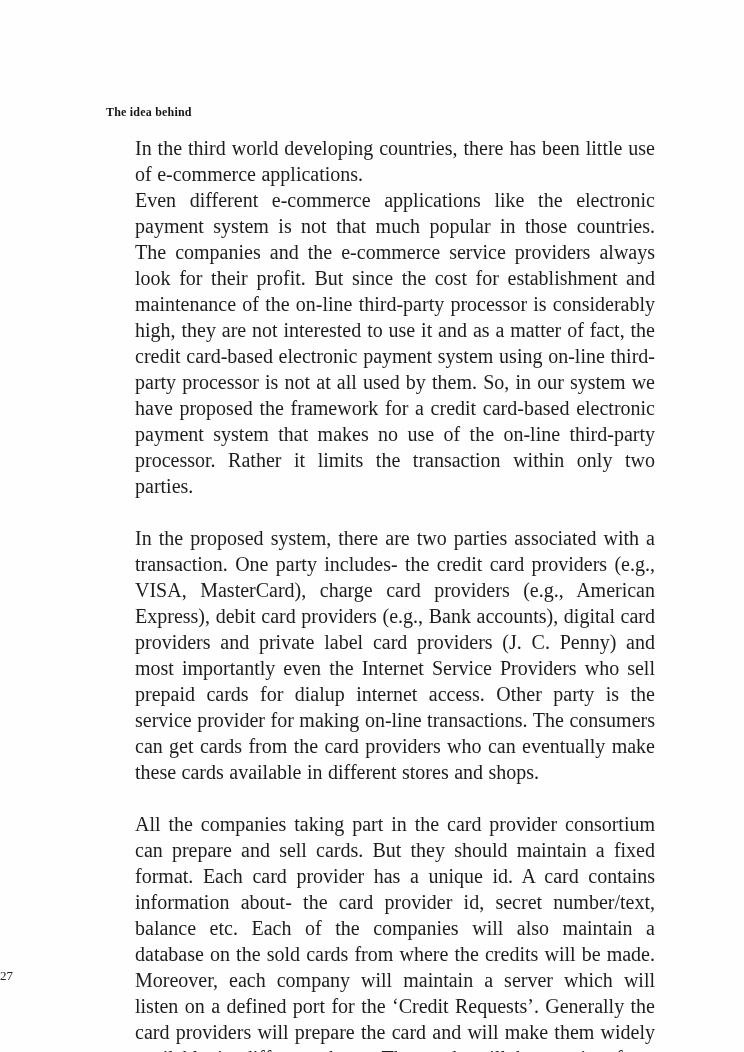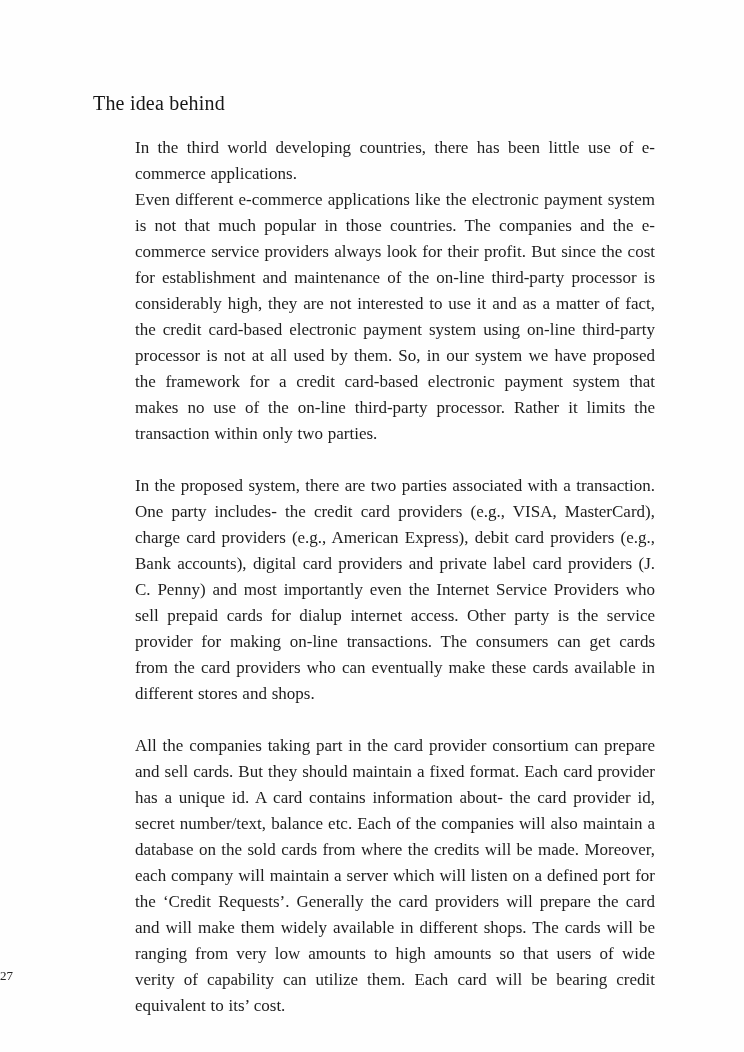--- a/index.html
+++ b/index.html
@@ -13,35 +13,35 @@
     height: 1052px;
     background: #fefefe;
     overflow: hidden;
     font-family: "Liberation Serif", "DejaVu Serif", serif;
     color: #1d1d1d;
   }
   .section-heading {
     position: absolute;
     left: 90px;
     top: 89px;
-    margin: 3px;
-    font-size: 20px;
-    font-weight: normal;
+    margin: 16px;
+    font-size: 12px;
+    font-weight: bold;
     letter-spacing: 0.2px;
     color: #161616;
   }
   .body-text {
     position: absolute;
     left: 135px;
     top: 135px;
     width: 520px;
   }
   .body-text p {
     margin: 0 0 26px 0;
-    font-size: 17px;
+    font-size: 20px;
     line-height: 26px;
     text-align: justify;
     text-align-last: left;
     word-spacing: 0.5px;
   }
   .body-text p.no-gap {
     margin-bottom: 0;
   }
   .page-footer {
     position: absolute;

